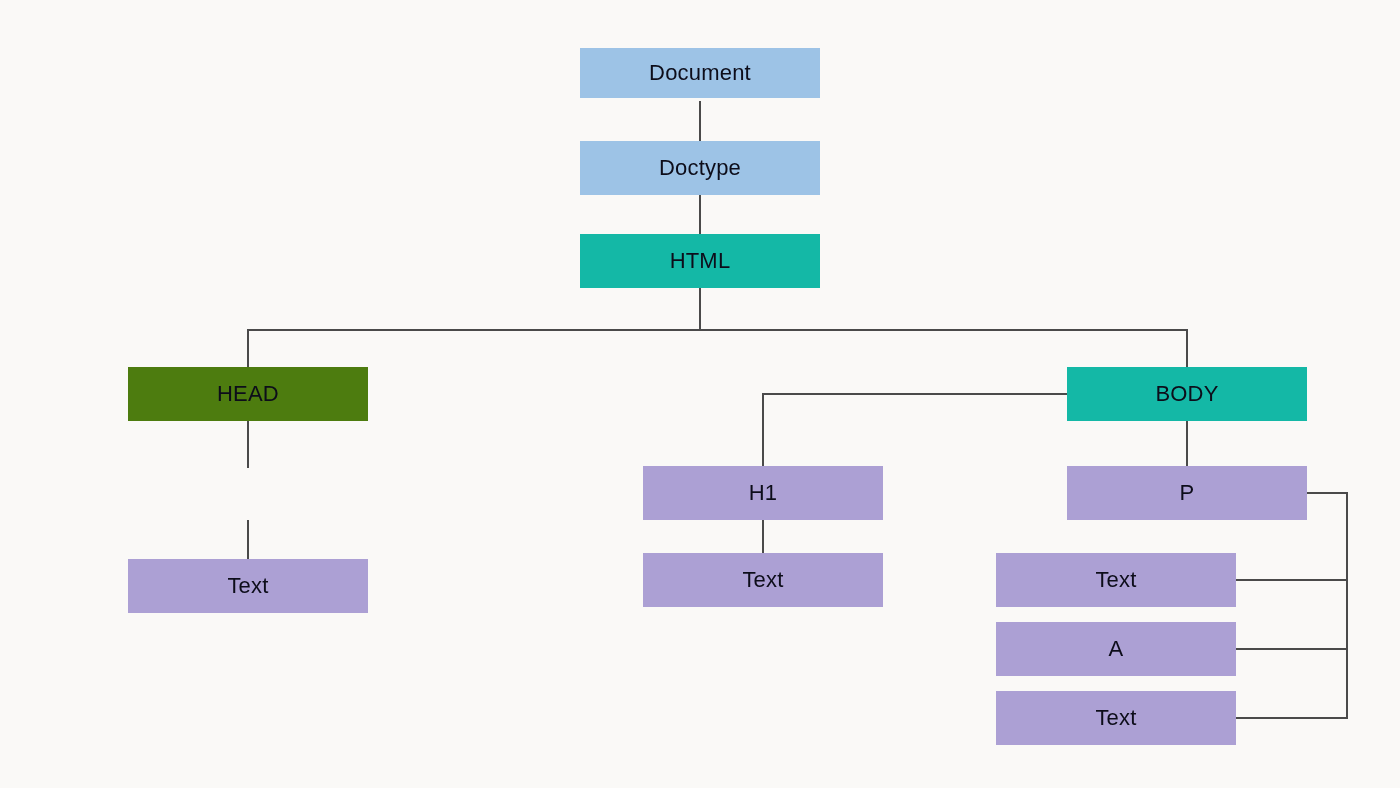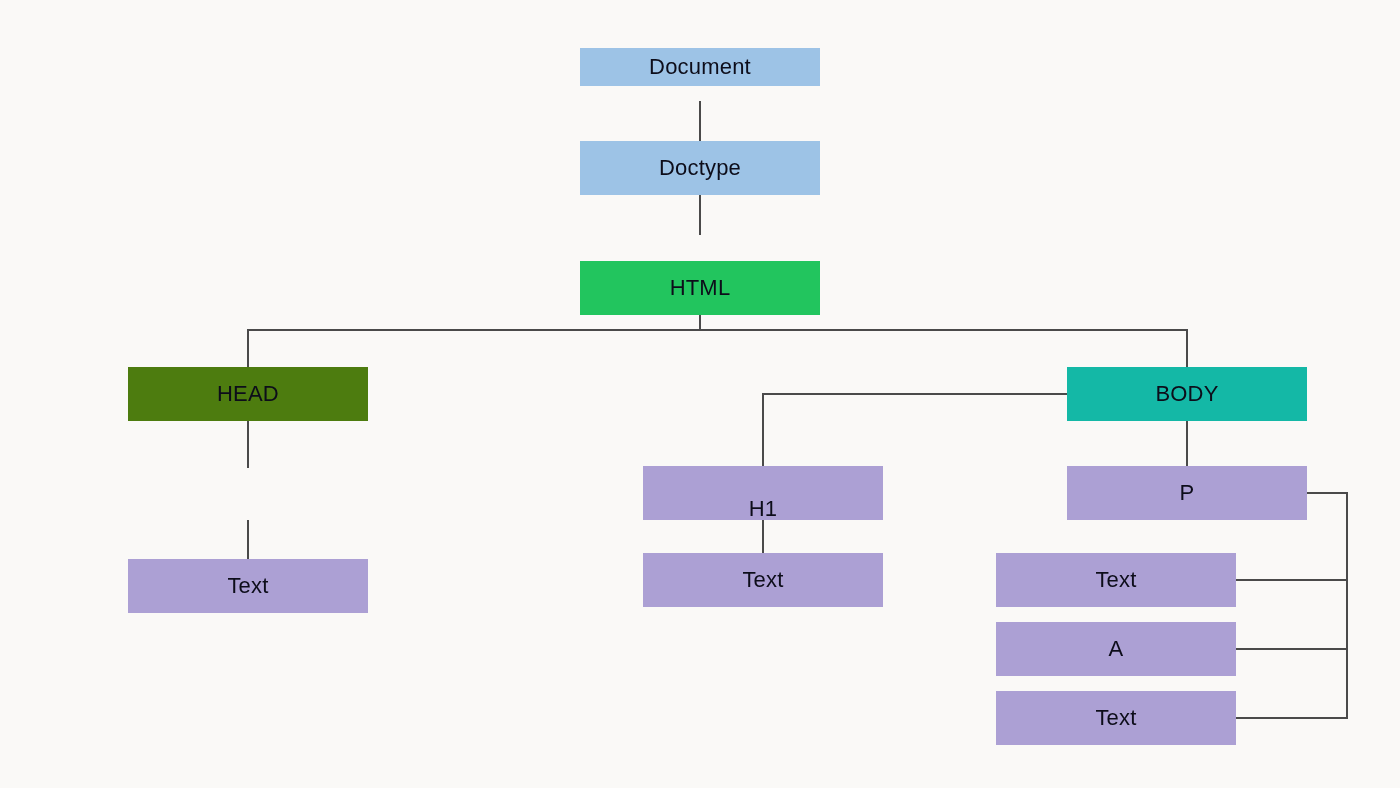--- a/index.html
+++ b/index.html
@@ -74,46 +74,46 @@
 
       <path d="M 1307 493 L 1347 493"></path>
       <path d="M 1347 493 L 1347 718"></path>
       <path d="M 1347 580 L 1236 580"></path>
       <path d="M 1347 649 L 1236 649"></path>
       <path d="M 1347 718 L 1236 718"></path>
 
     </g>
   </svg>
 
-  <div class="node" style="left:580px; top:48px; width:240px; height:38px; background:#9dc3e6;">
+  <div class="node" style="left:580px; top:48px; width:240px; height:50px; background:#9dc3e6;">
     <span class="node-label">Document</span>
   </div>
 
   <div class="node" style="left:580px; top:141px; width:240px; height:54px; background:#9dc3e6;text-align:right;">
     <span class="node-label">Doctype</span>
   </div>
 
-  <div class="node" style="left:580px; top:234px; width:240px; height:54px; background:#22c55e;margin-top:27px;">
+  <div class="node" style="left:580px; top:234px; width:240px; height:54px; background:#14b8a6;">
     <span class="node-label">HTML</span>
   </div>
 
   <div class="node" style="left:128px; top:367px; width:240px; height:54px; background:#4d7c0f;">
     <span class="node-label">HEAD</span>
   </div>
 
   <div class="node" style="left:1067px; top:367px; width:240px; height:54px; background:#14b8a6;">
     <span class="node-label">BODY</span>
   </div>
 
 
   <div class="node" style="left:128px; top:559px; width:240px; height:54px; background:#aca0d4;">
     <span class="node-label">Text</span>
   </div>
 
-  <div class="node" style="left:643px; top:466px; width:240px; height:54px; background:#aca0d4;align-items:flex-end;">
+  <div class="node" style="left:643px; top:466px; width:240px; height:54px; background:#aca0d4;">
     <span class="node-label">H1</span>
   </div>
 
   <div class="node" style="left:643px; top:553px; width:240px; height:54px; background:#aca0d4;">
     <span class="node-label">Text</span>
   </div>
 
   <div class="node" style="left:1067px; top:466px; width:240px; height:54px; background:#aca0d4;">
     <span class="node-label">P</span>
   </div>

